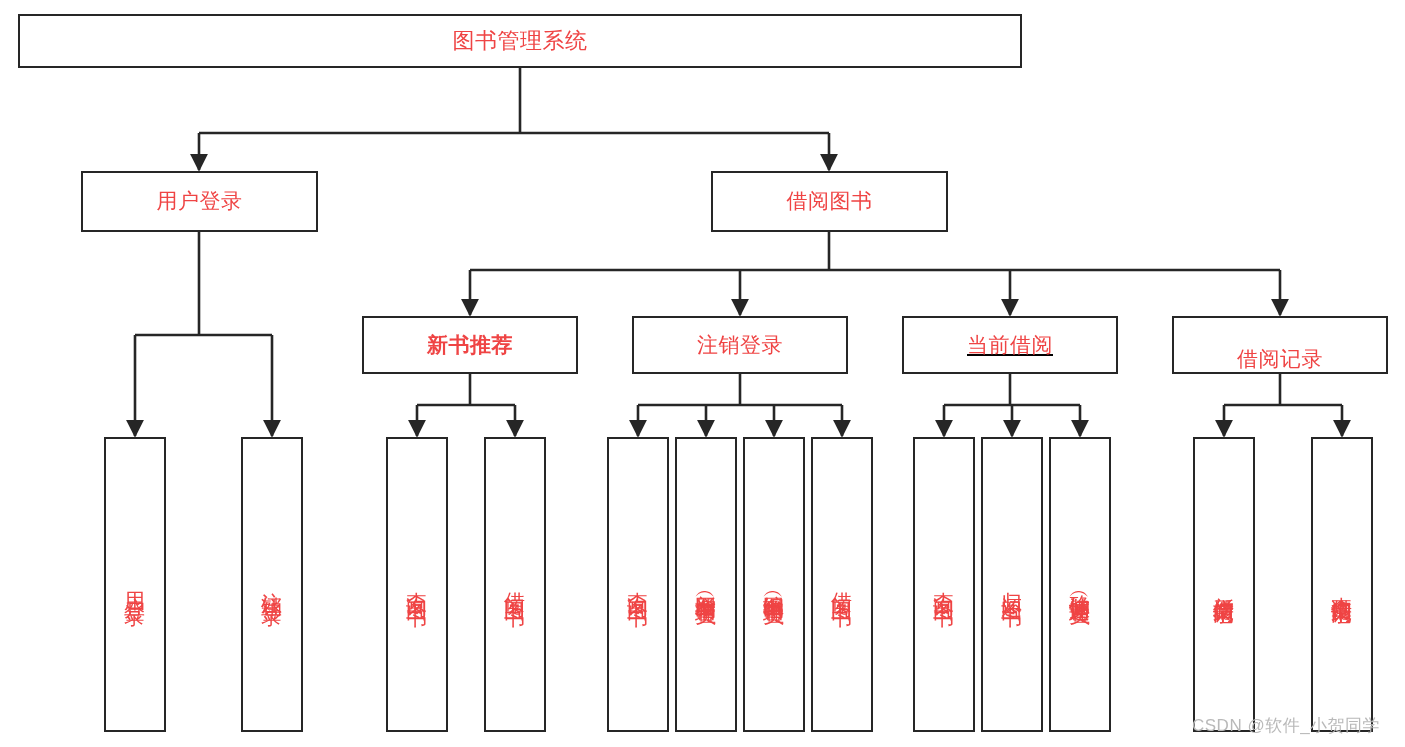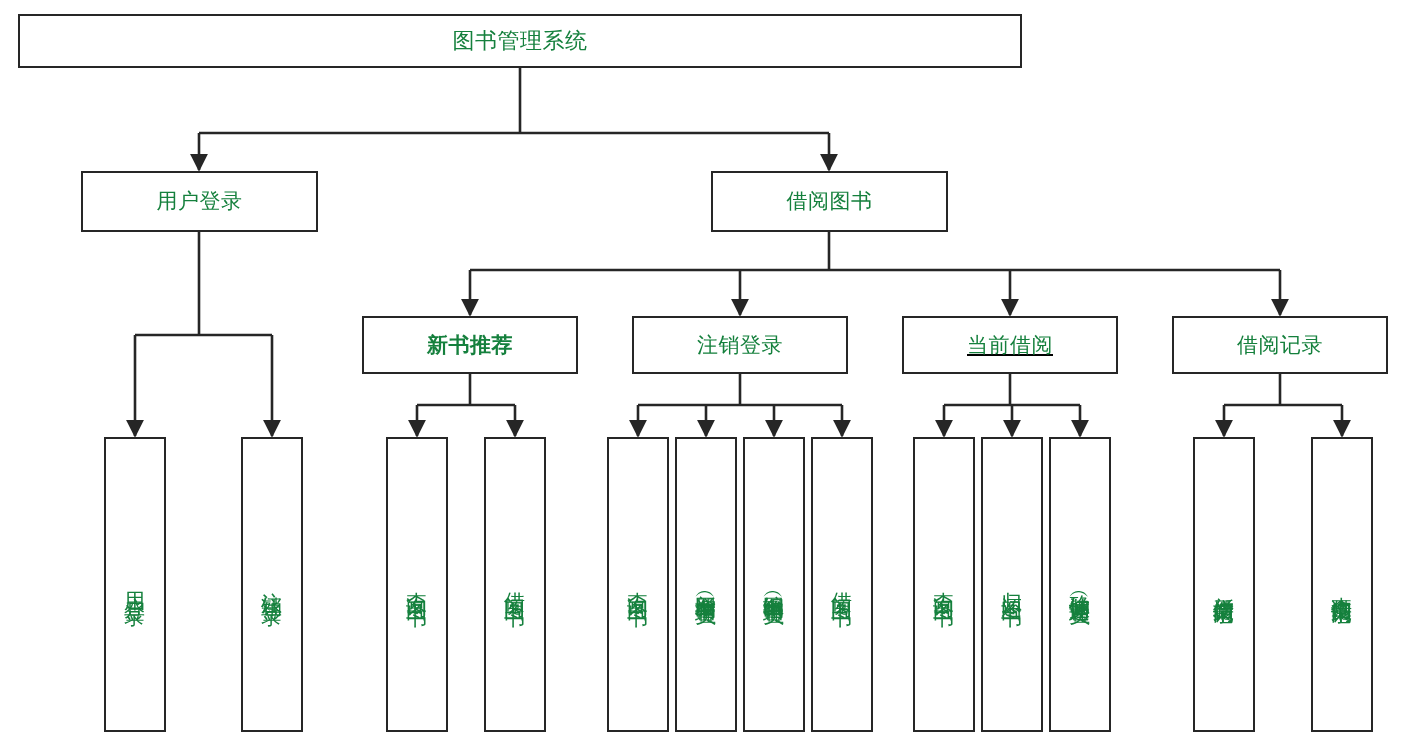--- a/index.html
+++ b/index.html
@@ -28,21 +28,21 @@
     position: absolute;
     box-sizing: border-box;
     border: 2px solid #262626;
     background: #ffffff;
     display: flex;
     align-items: center;
     justify-content: center;
     overflow: hidden;
   }
   .node-label {
-    color: #15803d;
+    color: #ef4444;
     font-size: 21px;
     line-height: 1.18;
     letter-spacing: 0.5px;
     white-space: nowrap;
     text-align: center;
   }
   .vertical .node-label {
     writing-mode: vertical-rl;
     text-orientation: upright;
     letter-spacing: 5px;
@@ -124,21 +124,21 @@
       </div>
       <div class="node-box" style="left: 362px; top: 316px; width: 216px; height: 58px; font-weight: bold;">
         <span class="node-label">新书推荐</span>
       </div>
       <div class="node-box" style="left: 632px; top: 316px; width: 216px; height: 58px;">
         <span class="node-label">注销登录</span>
       </div>
       <div class="node-box" style="left: 902px; top: 316px; width: 216px; height: 58px; text-decoration: underline;">
         <span class="node-label">当前借阅</span>
       </div>
-      <div class="node-box" style="left: 1172px; top: 316px; width: 216px; height: 58px;">
+      <div class="node-box" style="left: 1172px; top: 316px; width: 216px; height: 58px; align-items: flex-end;">
         <span class="node-label">借阅记录</span>
       </div>
       <div class="node-box vertical" style="left: 104px; top: 437px; width: 62px; height: 295px;">
         <span class="node-label">用户登录</span>
       </div>
       <div class="node-box vertical" style="left: 241px; top: 437px; width: 62px; height: 295px;">
         <span class="node-label">注销登录</span>
       </div>
       <div class="node-box vertical" style="left: 386px; top: 437px; width: 62px; height: 295px;">
         <span class="node-label">查询图书</span>
@@ -168,14 +168,15 @@
         <span class="node-label">确认归还（管理员）</span>
       </div>
       <div class="node-box vertical tight" style="left: 1193px; top: 437px; width: 62px; height: 295px;">
         <span class="node-label">新增借阅记录</span>
       </div>
       <div class="node-box vertical tight" style="left: 1311px; top: 437px; width: 62px; height: 295px;">
         <span class="node-label">查询借阅记录</span>
       </div>
     </div>
 
+  <div id="watermark" style="left: 1192px; top: 714px;">CSDN @软件_小贺同学</div>
 
 </div>
 
 </body></html>

